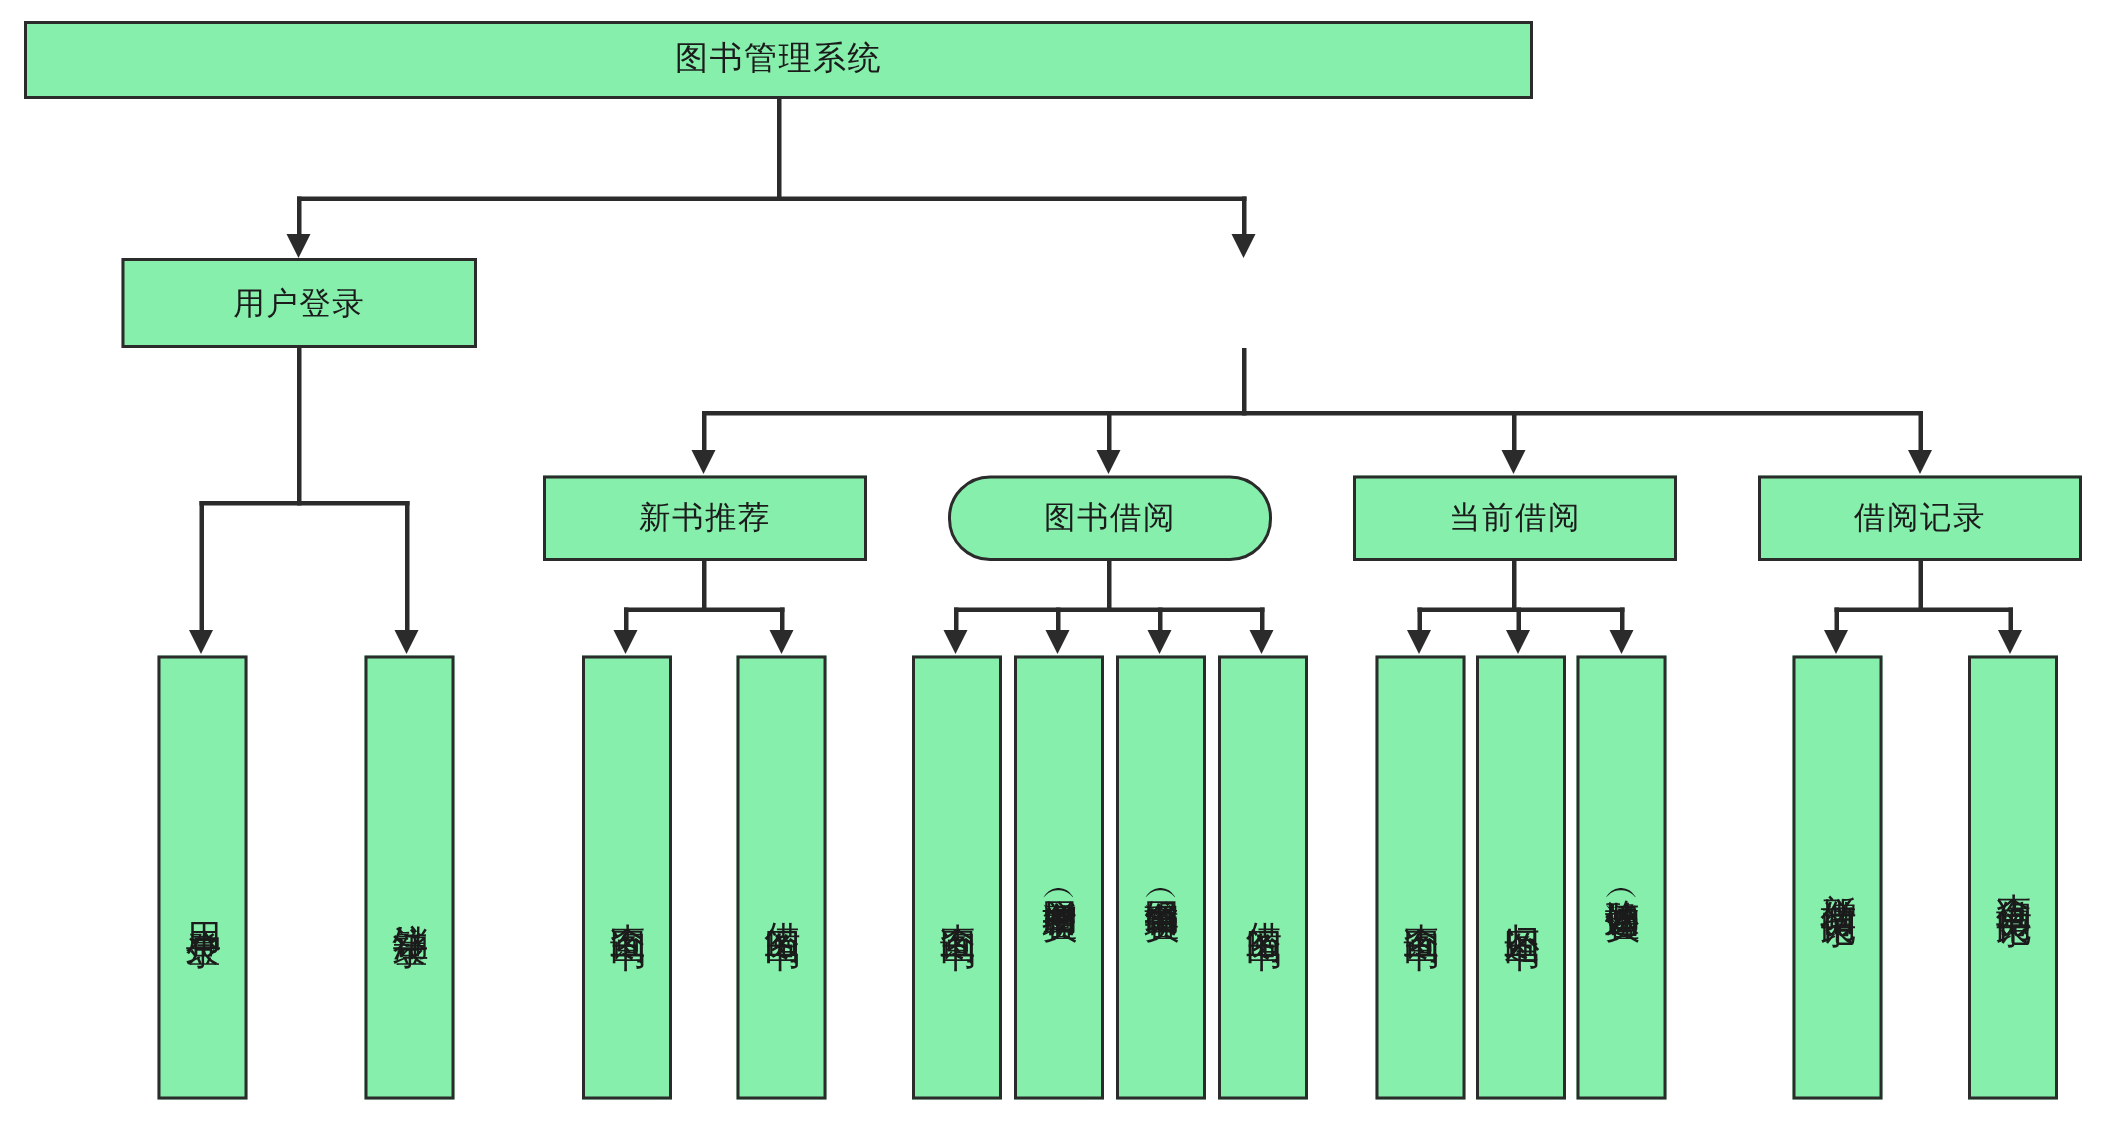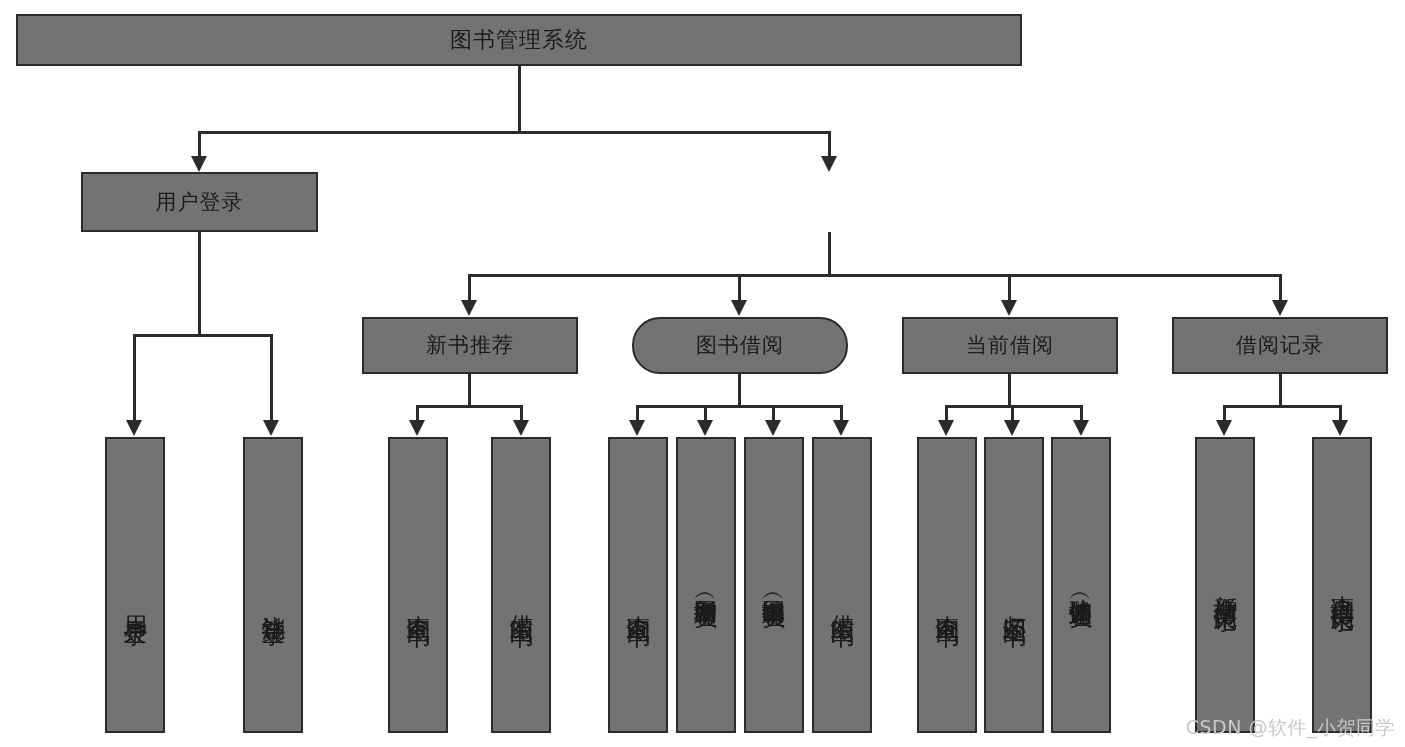--- a/index.html
+++ b/index.html
@@ -14,21 +14,21 @@
     position: relative;
     width: 1405px;
     height: 747px;
     background: #ffffff;
     overflow: hidden;
   }
   .node {
     position: absolute;
     box-sizing: border-box;
     border: 2px solid #2b2b2b;
-    background: #737373;
+    background: #86efac;
     display: flex;
     align-items: center;
     justify-content: center;
     color: #1b1b1b;
   }
   .node .label {
     display: block;
     text-align: center;
     line-height: 1.25;
   }
@@ -212,15 +212,14 @@
     <span class="label">确认归还（管理员）</span>
   </div>
 
   <div class="node v-node" style="left: 1195px; top: 437px; width: 60px; height: 296px; padding-top: 137px;">
     <span class="label">新增借阅记录</span>
   </div>
   <div class="node v-node" style="left: 1312px; top: 437px; width: 60px; height: 296px; padding-top: 137px;">
     <span class="label">查询借阅记录</span>
   </div>
 
-  <div id="watermark">CSDN @软件_小贺同学</div>
 
 </div>
 
 </body></html>

